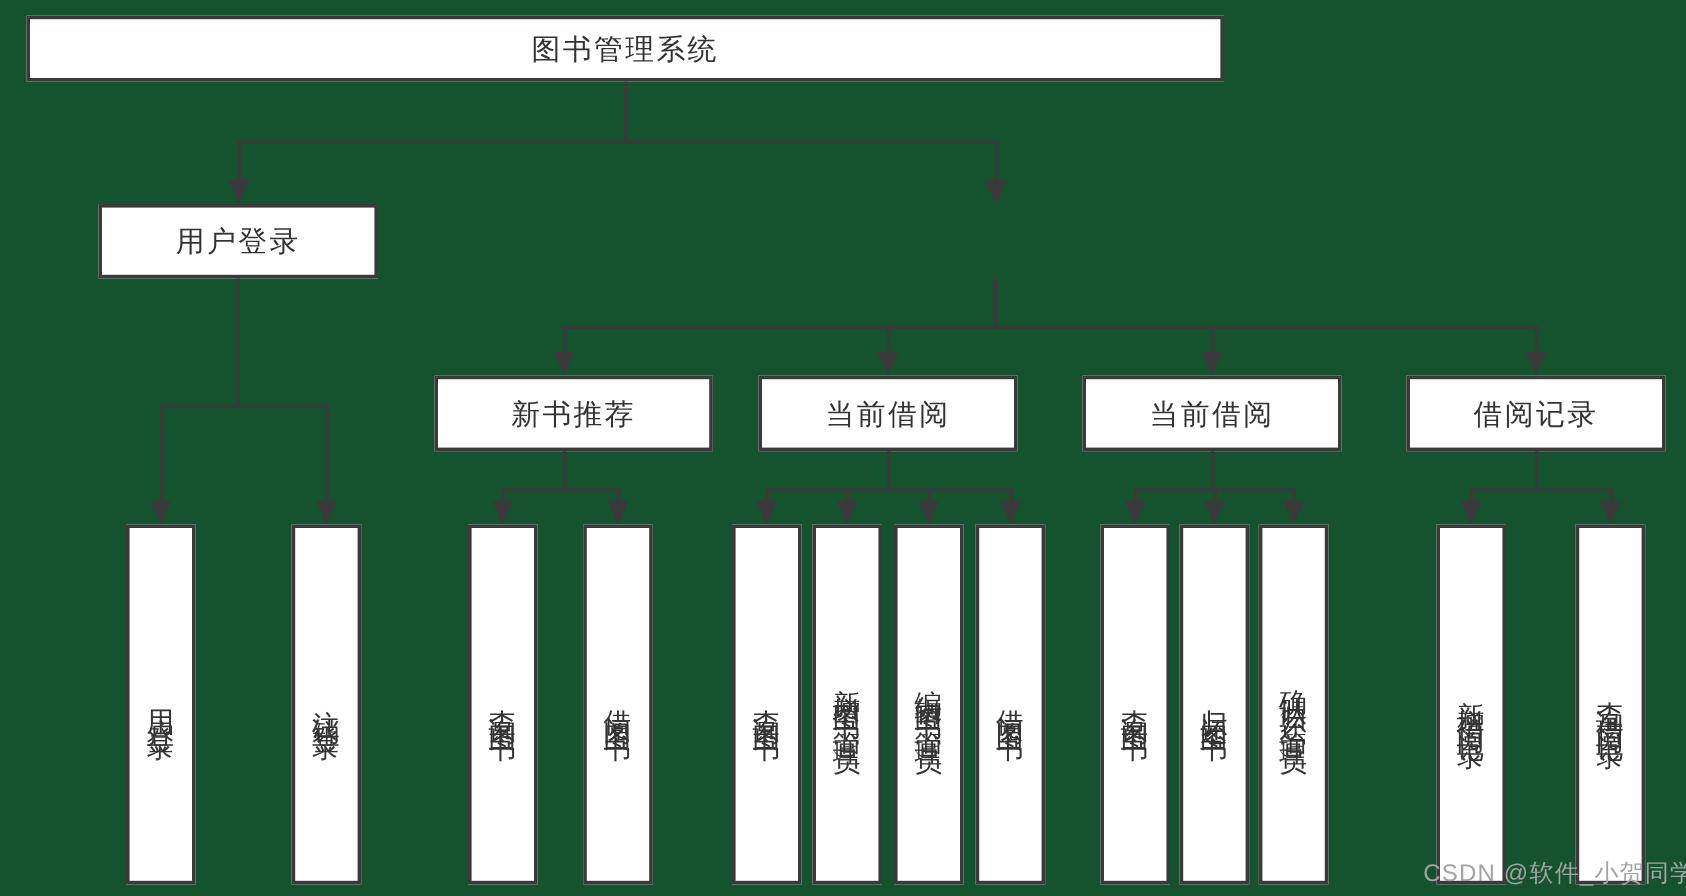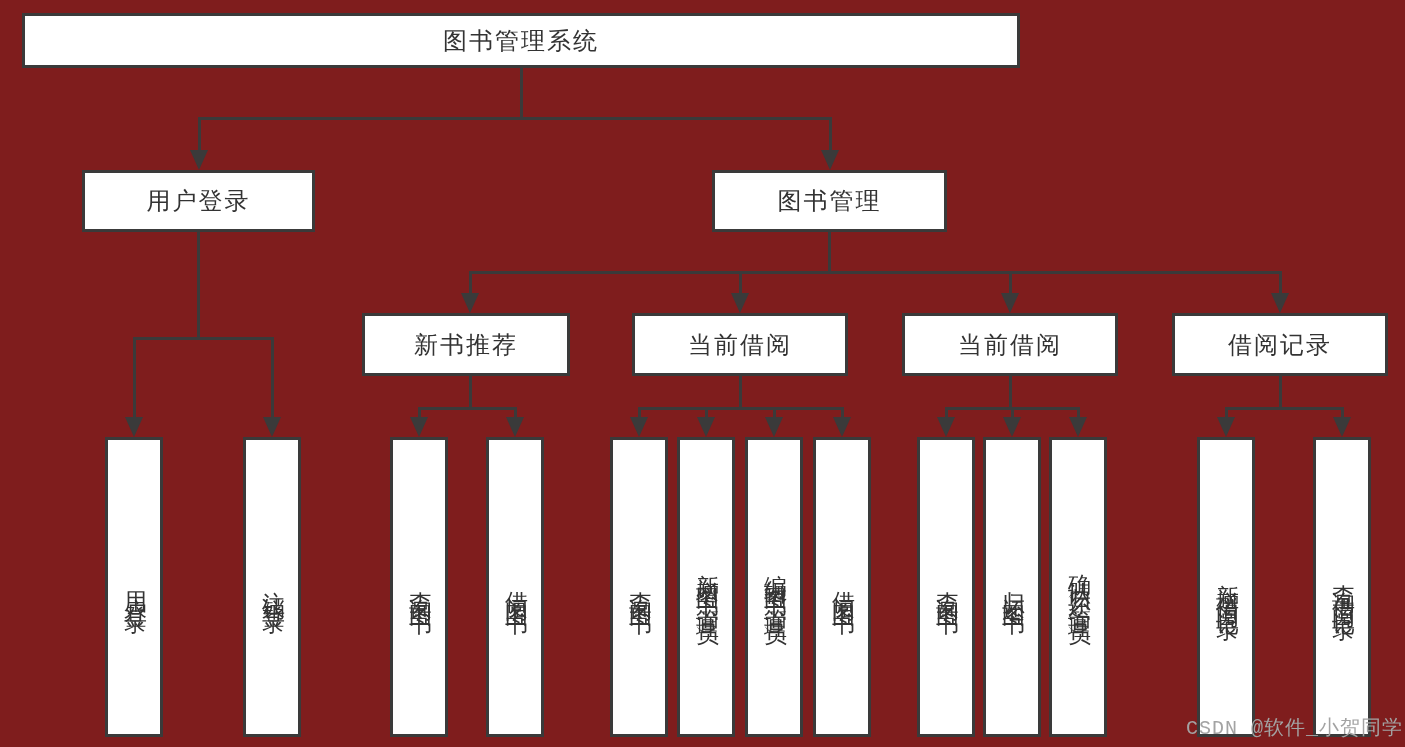--- a/index.html
+++ b/index.html
@@ -1,18 +1,18 @@
 <!DOCTYPE html>
 <html><head>
 <meta charset="utf-8">
 <style>
   html,body{margin:0;padding:0;background:#ffffff;}
   .canvas{
-    position:relative;width:1405px;height:747px;background:#7f1d1d;overflow:hidden;
-    font-family:Liberation Mono, monospace;color:#333333;
+    position:relative;width:1405px;height:747px;background:#14532d;overflow:hidden;
+    font-family:Liberation Sans, sans-serif;color:#333333;
   }
   
   .hbox{
     position:absolute;box-sizing:border-box;border:3px solid #3a3a3a;background:#ffffff;
     display:flex;align-items:center;justify-content:center;
     font-size:24px;letter-spacing:2px;color:#333333;white-space:nowrap;
   }
   
   .vbox{
     position:absolute;box-sizing:border-box;border:3px solid #3a3a3a;background:#ffffff;
@@ -29,21 +29,21 @@
     border-top:20px solid #3a3a3a;
   }
   .watermark{
     position:absolute;left:1186px;top:714px;z-index:10;
     font-size:20px;color:#a3a3a3;letter-spacing:1px;white-space:nowrap;
   }
   
   #box-root{left:22px;top:13px;width:998px;height:55px;}
   #box-user-login{left:82px;top:170px;width:233px;height:62px;}
   #box-book-mgmt{left:712px;top:170px;width:235px;height:62px;}
-  #box-new-book{left:362px;top:313px;width:208px;height:63px;}
+  #box-new-book{left:362px;top:313px;width:232px;height:63px;}
   #box-book-borrow{left:632px;top:313px;width:216px;height:63px;}
   #box-current-borrow{left:902px;top:313px;width:216px;height:63px;}
   #box-borrow-records{left:1172px;top:313px;width:216px;height:63px;}
   #leaf-user-login{left:105px;}
   #leaf-logout{left:243px;}
   #leaf-nb-query{left:390px;}
   #leaf-nb-borrow{left:486px;}
   #leaf-bb-query{left:610px;}
   #leaf-bb-add{left:677px;}
   #leaf-bb-edit{left:745px;}
@@ -62,21 +62,20 @@
   <div class="hbox" id="box-root">图书管理系统</div>
 
   <div class="vline" style="left:519.5px;top:68px;height:49px"></div>
   <div class="hline" style="left:197.5px;top:117px;width:634px"></div>
   <div class="vline" style="left:197.5px;top:117px;height:35px"></div>
   <div class="arrow" style="left:190px;top:150px"></div>
   <div class="vline" style="left:828.5px;top:117px;height:35px"></div>
   <div class="arrow" style="left:821px;top:150px"></div>
 
   <div class="hbox" id="box-user-login">用户登录</div>
-  <div class="hbox" id="box-book-mgmt">图书管理</div>
 
   <div class="vline" style="left:196.5px;top:232px;height:105px"></div>
   <div class="hline" style="left:132.5px;top:337px;width:141px"></div>
   <div class="vline" style="left:132.5px;top:337px;height:82px"></div>
   <div class="arrow" style="left:125px;top:417px"></div>
   <div class="vline" style="left:270.5px;top:337px;height:82px"></div>
   <div class="arrow" style="left:263px;top:417px"></div>
 
   <div class="vline" style="left:827.5px;top:232px;height:41px"></div>
   <div class="hline" style="left:468.5px;top:271px;width:813px"></div>

